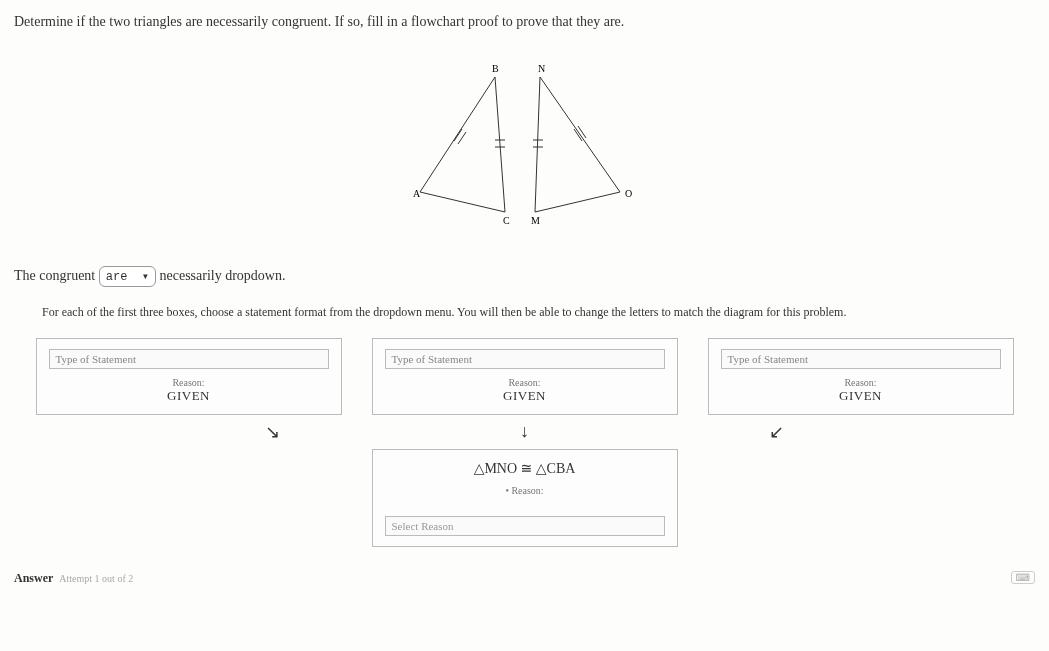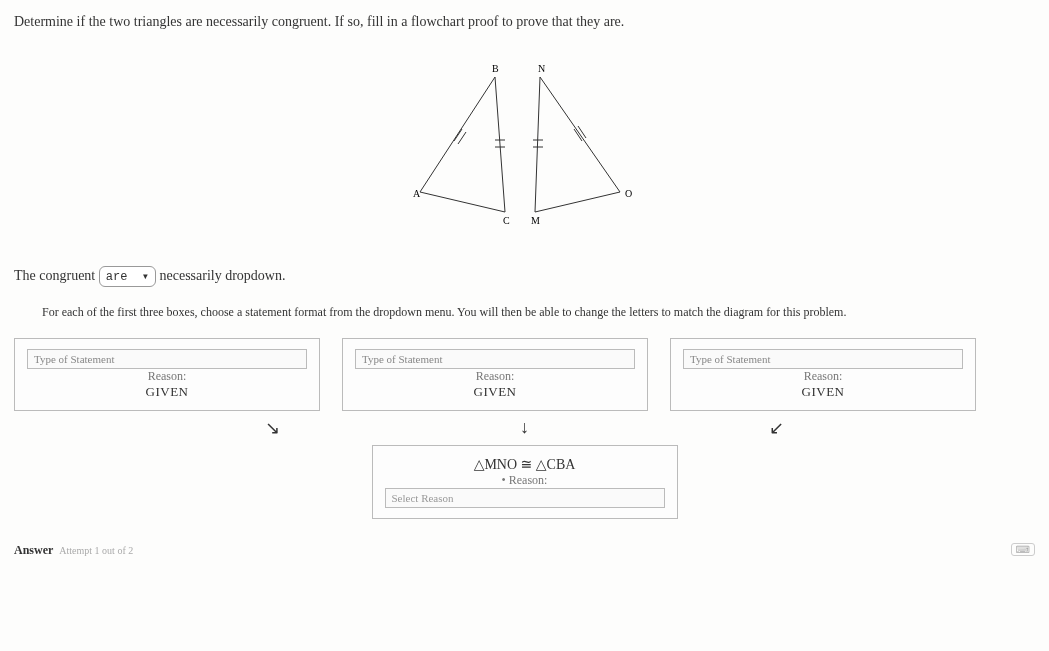--- a/index.html
+++ b/index.html
@@ -2,29 +2,29 @@
 <html><head>
 <meta charset="utf-8">
 <style>
 body{font-family:Georgia,serif;color:#333;margin:0;padding:14px;font-size:13px;background:#fdfdfc}
 .q{font-size:14px;margin-bottom:32px}
 .diagram{text-align:center;margin:10px 0 30px}
 .sent{font-size:14px;margin:18px 0}
 select,.dd{font-family:Liberation Mono, monospace;font-size:12px;border:1px solid #999;border-radius:6px;padding:2px 6px;background:#fff;color:#333}
 .dd{display:inline-block;min-width:20px;cursor:pointer}
 .inst{font-size:12px;margin:14px 0 18px 28px}
-.row{display:flex;gap:22px;}
+.row{display:flex;gap:30px;justify-content:center}
 .box{border:1px solid #bbb;background:#fdfdfd;padding:10px 12px;width:280px;text-align:center}
 .box .t{display:block;width:95%;border:1px solid #bbb;padding:3px 6px;font-size:11px;text-align:left;color:#888;background:#fafafa;cursor:pointer}
-.r{font-size:12px;color:#777;}
+.r{font-size:10px;color:#777;margin-top:8px}
 .g{font-size:13px;letter-spacing:.5px}
 .arrows{display:flex;justify-content:center;gap:240px;margin:6px 0;font-size:18px}
 .mid{display:flex;justify-content:center}
 .box2{border:1px solid #bbb;background:#fdfdfd;padding:10px 12px;width:280px;text-align:center}
-.sel{display:block;width:95%;border:1px solid #bbb;padding:3px 6px;font-size:11px;text-align:left;color:#999;background:#fafafa;cursor:pointer;margin-top:0}
+.sel{display:block;width:95%;border:1px solid #bbb;padding:3px 6px;font-size:11px;text-align:left;color:#999;background:#fafafa;cursor:pointer;margin-top:20px}
 .ans{font-size:12px;margin-top:24px;color:#555}
 .ans b{color:#333}
 .ans span{color:#aaa;font-size:10px}
 .key{float:right;font-size:14px;color:#666;border:1px solid #ccc;border-radius:3px;padding:0 4px;cursor:pointer}
 svg text{font-family:Georgia,serif;font-size:10px}
 </style>
 </head>
 <body>
 
 <div class="q">Determine if the two triangles are necessarily congruent. If so, fill in a flowchart proof to prove that they are.</div>

